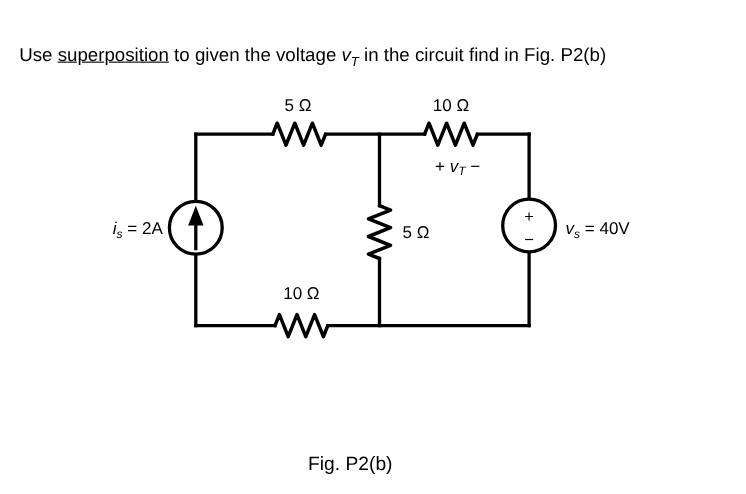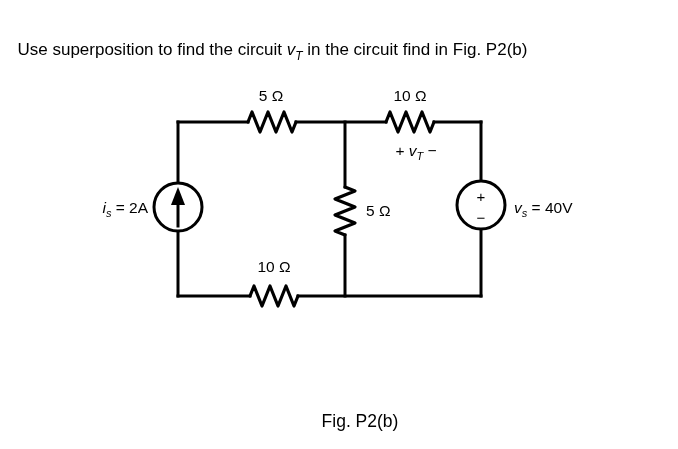--- a/index.html
+++ b/index.html
@@ -8,42 +8,42 @@
   body {
     width:678px; height:449px; position:relative; overflow:hidden;
     background:var(--bg);
     font-family:"Liberation Sans", sans-serif;
     color:var(--ink);
   }
   .title {
     position:absolute; left:8px; top:20px; width:660px;
     font-size:17px; line-height:20px; white-space:pre-wrap; color:var(--ink);
   }
-  .title .underline { }
+  .title .underline { text-decoration:underline; }
   .title em { font-style:italic; }
   .title sub { font-size:70%; font-style:italic; position:relative; top:1px; }
   .caption {
     position:absolute; left:280px; top:411px; width:160px;
-    text-align:center; font-size:17.5px; color:var(--ink);
+    text-align:left; font-size:17.5px; color:var(--ink);
   }
   svg.circuit { position:absolute; left:0; top:0; }
   .wire { stroke:var(--ink); stroke-width:3; stroke-linecap:square; fill:none; }
   .res  { stroke:var(--ink); stroke-width:3.2; stroke-linejoin:round; stroke-linecap:round; fill:none; }
   .src  { stroke:var(--ink); stroke-width:3; fill:var(--bg); }
   .lbl  { font-family:"Liberation Sans", sans-serif; font-size:15.5px; fill:var(--ink); }
   .it   { font-style:italic; }
   .sublbl { font-size:11px; font-style:italic; }
   .srcsign { font-family:"Liberation Sans", sans-serif; font-size:15px; fill:var(--ink); }
   .arrowhead { fill:var(--ink); stroke:none; }
 </style>
 </head>
 <body>
 
 <div class="title">
-  <span>Use </span><span class="underline">superposition</span><span> to find the circuit </span><em>v</em><sub>T</sub><span> in the circuit find in Fig. P2(b)</span>
+  <span>Use </span><span class="underline">superposition</span><span> to given the voltage </span><em>v</em><sub>T</sub><span> in the circuit find in Fig. P2(b)</span>
 </div>
 
 <svg class="circuit" width="678" height="449" viewBox="0 0 678 449">
 
   <g>
     <line class="wire" x1="178" y1="122" x2="248" y2="122"></line>
     <line class="wire" x1="296" y1="122" x2="386" y2="122"></line>
     <line class="wire" x1="434" y1="122" x2="481" y2="122"></line>
     <line class="wire" x1="178" y1="122" x2="178" y2="183"></line>
     <line class="wire" x1="178" y1="231" x2="178" y2="296"></line>

